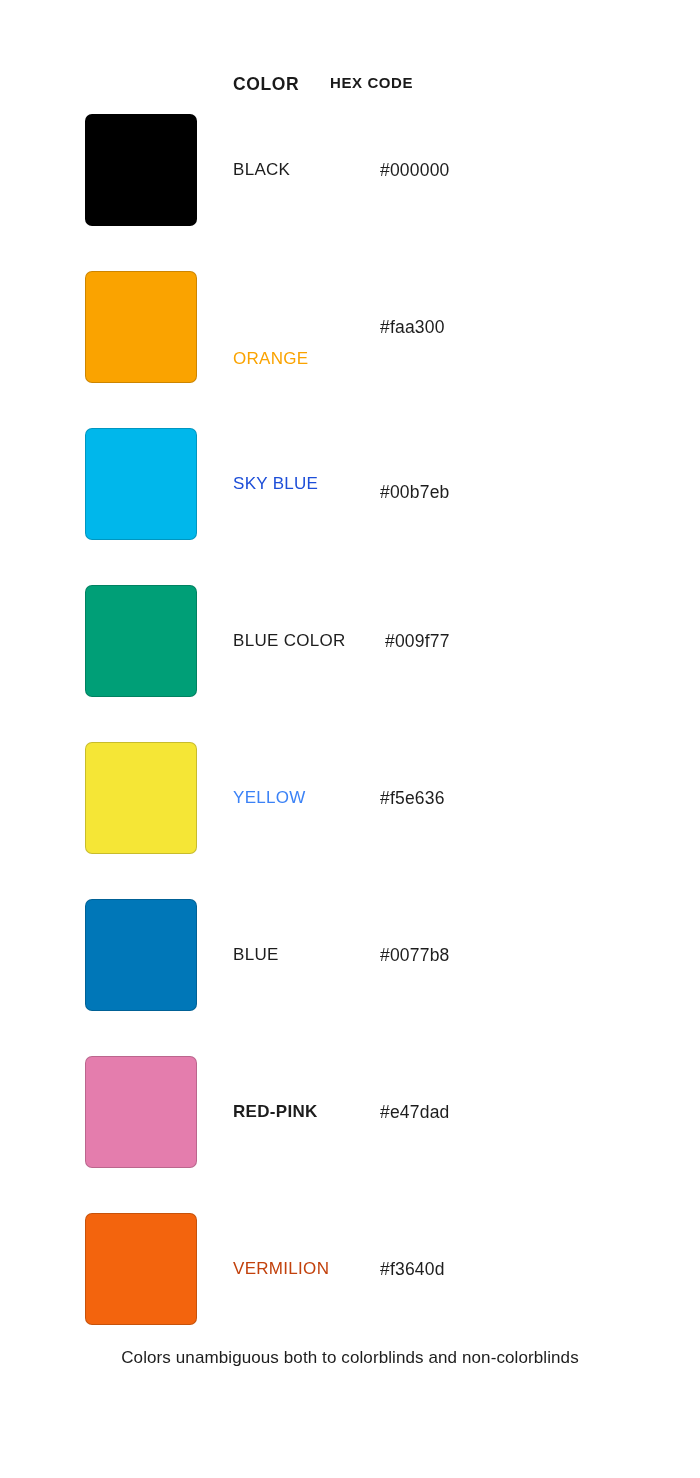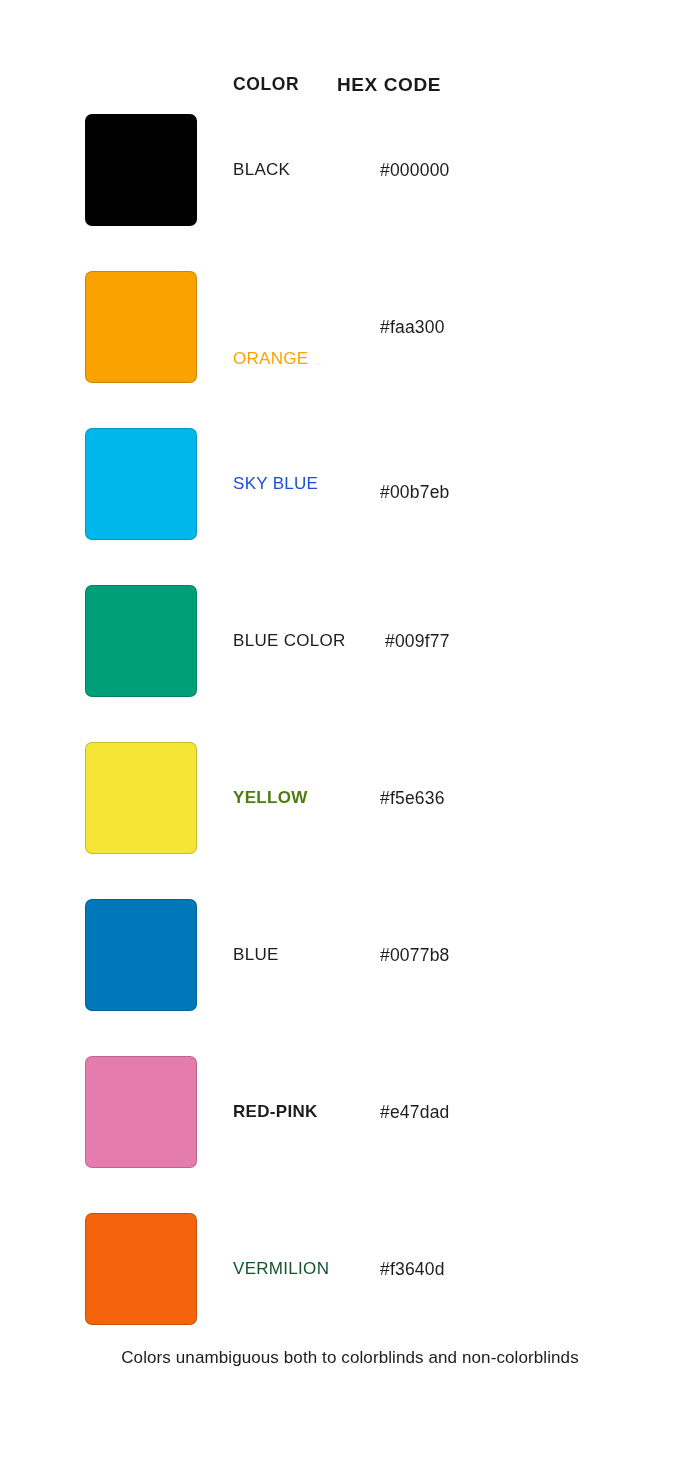--- a/index.html
+++ b/index.html
@@ -36,23 +36,23 @@
     left: 233px;
     top: 0;
     font-size: 17.5px;
     font-weight: bold;
     letter-spacing: 0.6px;
     color: #1a1a1a;
     white-space: nowrap;
   }
   .header-hex {
     position: absolute;
-    left: 337px;
+    left: 330px;
     top: 0;
-    font-size: 19px;
+    font-size: 15px;
     font-weight: bold;
     letter-spacing: 0.6px;
     color: #1a1a1a;
     white-space: nowrap;
   }
 
   
   .swatch-row {
     position: absolute;
     left: 0;
@@ -131,35 +131,35 @@
         <span class="swatch-name" style="color: #1d4ed8;">SKY BLUE</span>
         <span class="swatch-hex" style="left: 380px; top: 54px;">#00b7eb</span>
       </div>
       <div class="swatch-row" style="top: 585px;">
         <div class="swatch-chip" style="background: rgb(0, 159, 119);"></div>
         <span class="swatch-name" style="color: rgb(29, 29, 29);">BLUE COLOR</span>
         <span class="swatch-hex" style="left: 385px; top: 46px;">#009f77</span>
       </div>
       <div class="swatch-row" style="top: 742px;">
         <div class="swatch-chip" style="background: rgb(245, 230, 54);"></div>
-        <span class="swatch-name" style="color: #4d7c0f; font-weight: bold;">YELLOW</span>
+        <span class="swatch-name" style="color: #3b82f6;">YELLOW</span>
         <span class="swatch-hex" style="left: 380px; top: 46px;">#f5e636</span>
       </div>
       <div class="swatch-row" style="top: 899px;">
         <div class="swatch-chip" style="background: rgb(0, 119, 184);"></div>
         <span class="swatch-name" style="color: rgb(29, 29, 29);">BLUE</span>
         <span class="swatch-hex" style="left: 380px; top: 46px;">#0077b8</span>
       </div>
       <div class="swatch-row" style="top: 1056px;">
         <div class="swatch-chip" style="background: rgb(228, 125, 173);"></div>
         <span class="swatch-name" style="color: rgb(29, 29, 29); font-weight: bold;">RED-PINK</span>
         <span class="swatch-hex" style="left: 380px; top: 46px;">#e47dad</span>
       </div>
       <div class="swatch-row" style="top: 1213px;">
         <div class="swatch-chip" style="background: rgb(243, 100, 13);"></div>
-        <span class="swatch-name" style="color: #14532d;">VERMILION</span>
+        <span class="swatch-name" style="color: #c2410c;">VERMILION</span>
         <span class="swatch-hex" style="left: 380px; top: 46px;">#f3640d</span>
       </div>
     </div>
 
   <div class="footer-caption">Colors unambiguous both to colorblinds and non-colorblinds</div>
 
 </div>
 
 </body></html>

